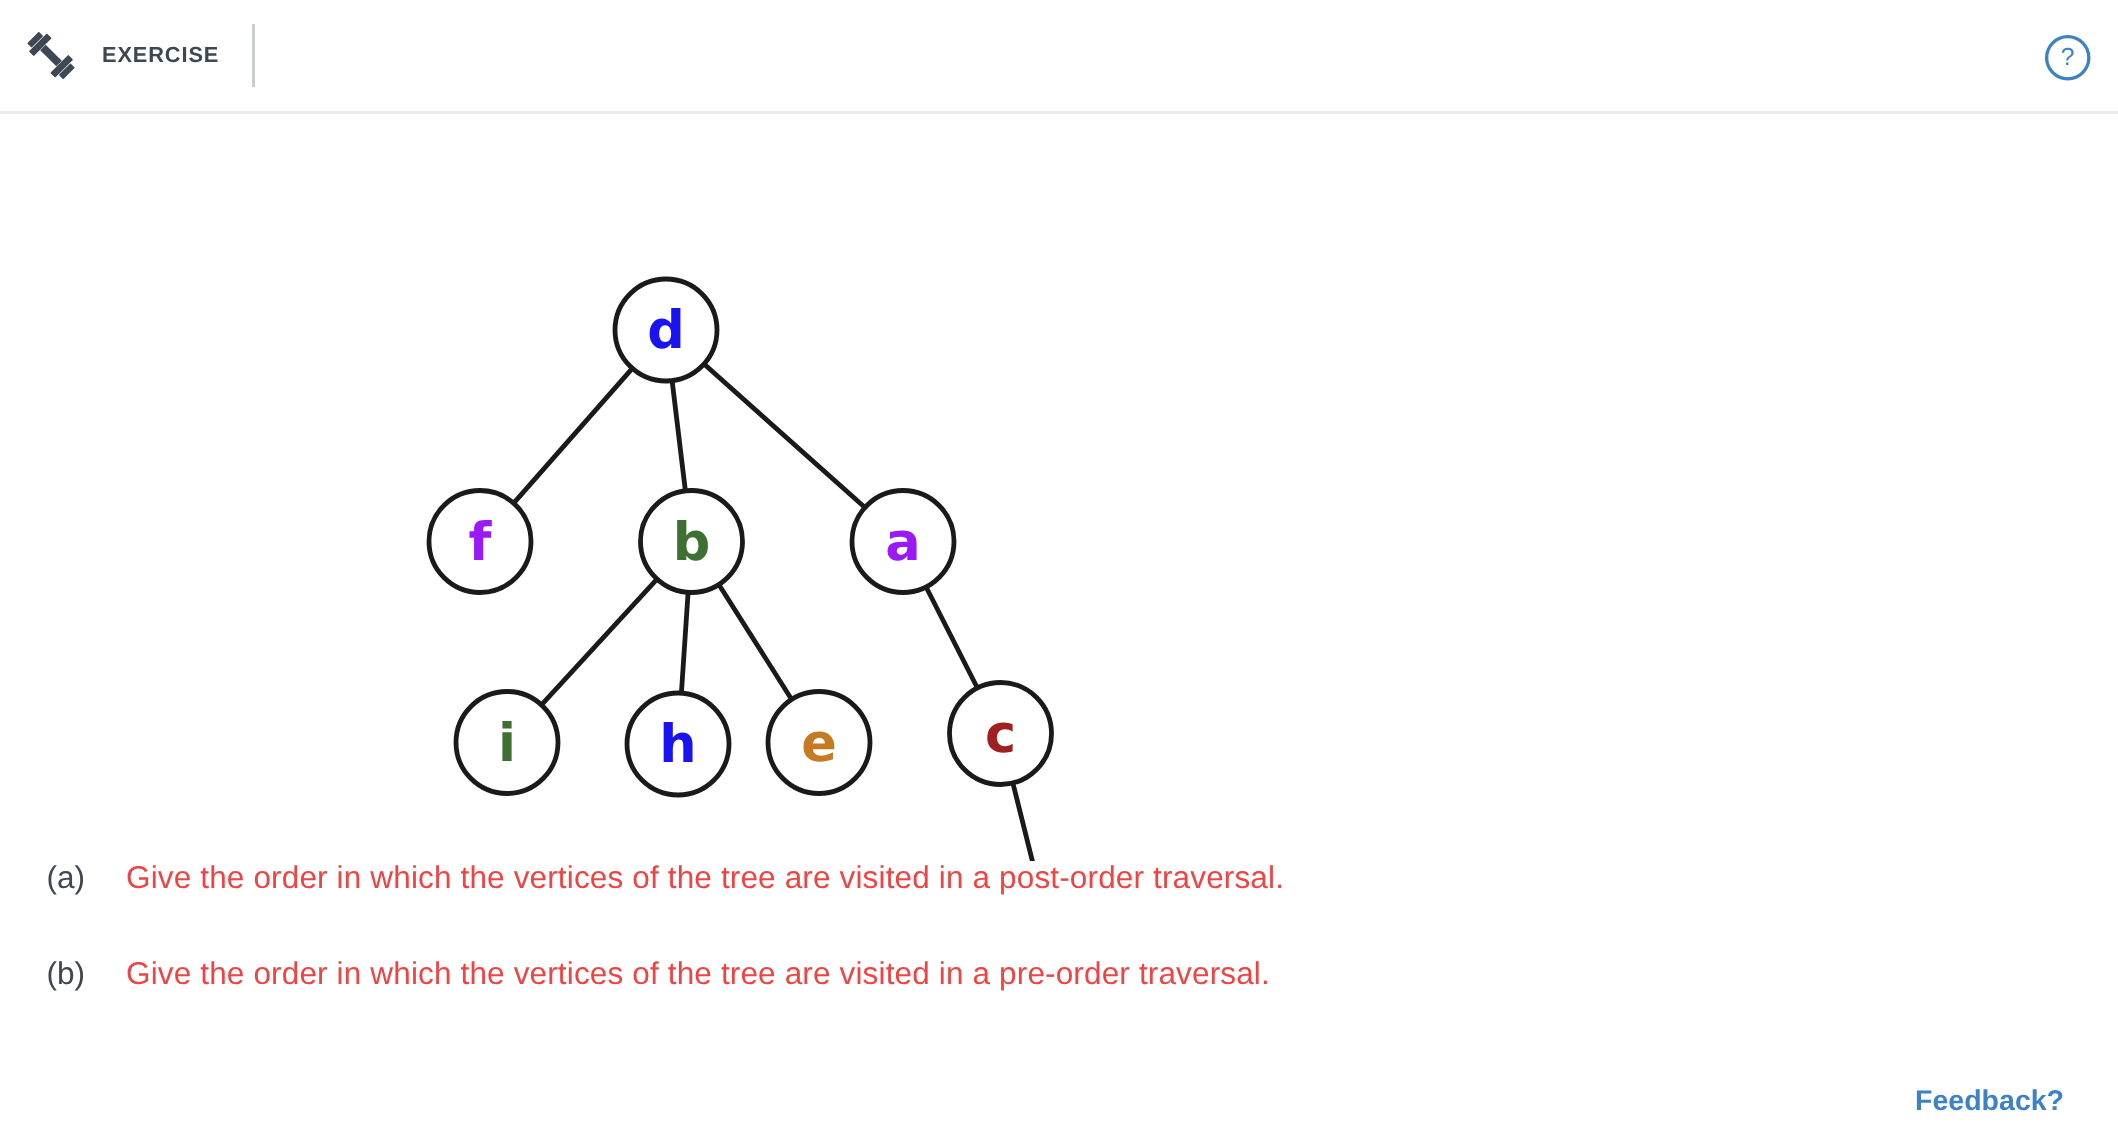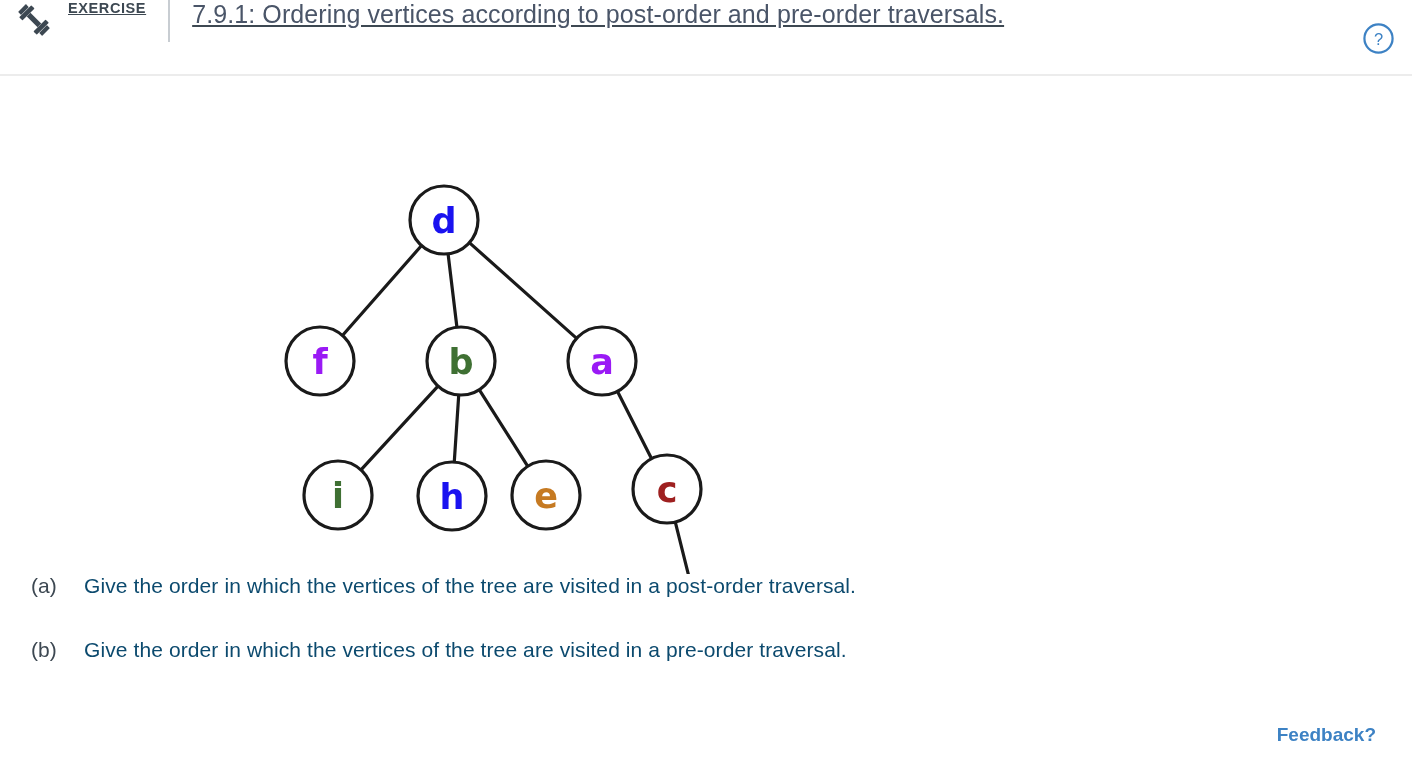--- a/index.html
+++ b/index.html
@@ -16,22 +16,22 @@
     position: relative;
   }
 
   
   .header {
     position: relative;
     height: 76px;
     box-sizing: border-box;
     border-bottom: 2px solid #ececec;
     display: flex;
+    align-items: center;
     padding-left: 14px;
-    text-decoration: underline;
   }
   .dumbbell-icon {
     width: 40px;
     height: 40px;
     flex: 0 0 40px;
     display: block;
   }
   .exercise-label {
     font-size: 14.5px;
     font-weight: bold;
@@ -111,21 +111,21 @@
     margin-top: 16px;
   }
   .q-marker {
     font-size: 21px;
     color: #3d4852;
     width: 53px;
     flex: 0 0 53px;
   }
   .q-text {
     font-size: 21px;
-    color: #0c4a6e;
+    color: #ef4444;
     letter-spacing: 0.1px;
   }
 
   
   .feedback-link {
     position: absolute;
     right: 36px;
     bottom: 12px;
     font-size: 19px;
     font-weight: bold;
@@ -142,21 +142,20 @@
     <g transform="rotate(45 20 20)" fill="#3d4852">
       <rect x="3" y="14.5" width="4.2" height="11" rx="0.6"></rect>
       <rect x="7.6" y="11.5" width="4.6" height="17" rx="0.6"></rect>
       <rect x="12.4" y="17.4" width="15.2" height="5.2"></rect>
       <rect x="27.8" y="11.5" width="4.6" height="17" rx="0.6"></rect>
       <rect x="32.8" y="14.5" width="4.2" height="11" rx="0.6"></rect>
     </g>
   </svg>
   <span class="exercise-label">EXERCISE</span>
   <span class="header-divider"></span>
-  <span class="header-title">7.9.1: Ordering vertices according to post-order and pre-order traversals.</span>
   <svg class="help-icon" viewBox="0 0 34 34">
     <circle cx="17" cy="17" r="14.5" fill="none" stroke="#3d82c4" stroke-width="2.3"></circle>
     <text x="17" y="17" text-anchor="middle" dominant-baseline="central" font-family="'Liberation Sans', sans-serif" font-size="17" font-weight="400" fill="#3d82c4">?</text>
   </svg>
 </div>
 
 <div class="figure-area">
   <svg class="tree-svg" width="1412" height="498" viewBox="0 0 1412 498">
     <g id="edge-layer">
         <line x1="421.5468165665901" y1="169.5314424525064" x2="342.4531834334099" y2="259.46855754749356" class="edge-line"></line>

